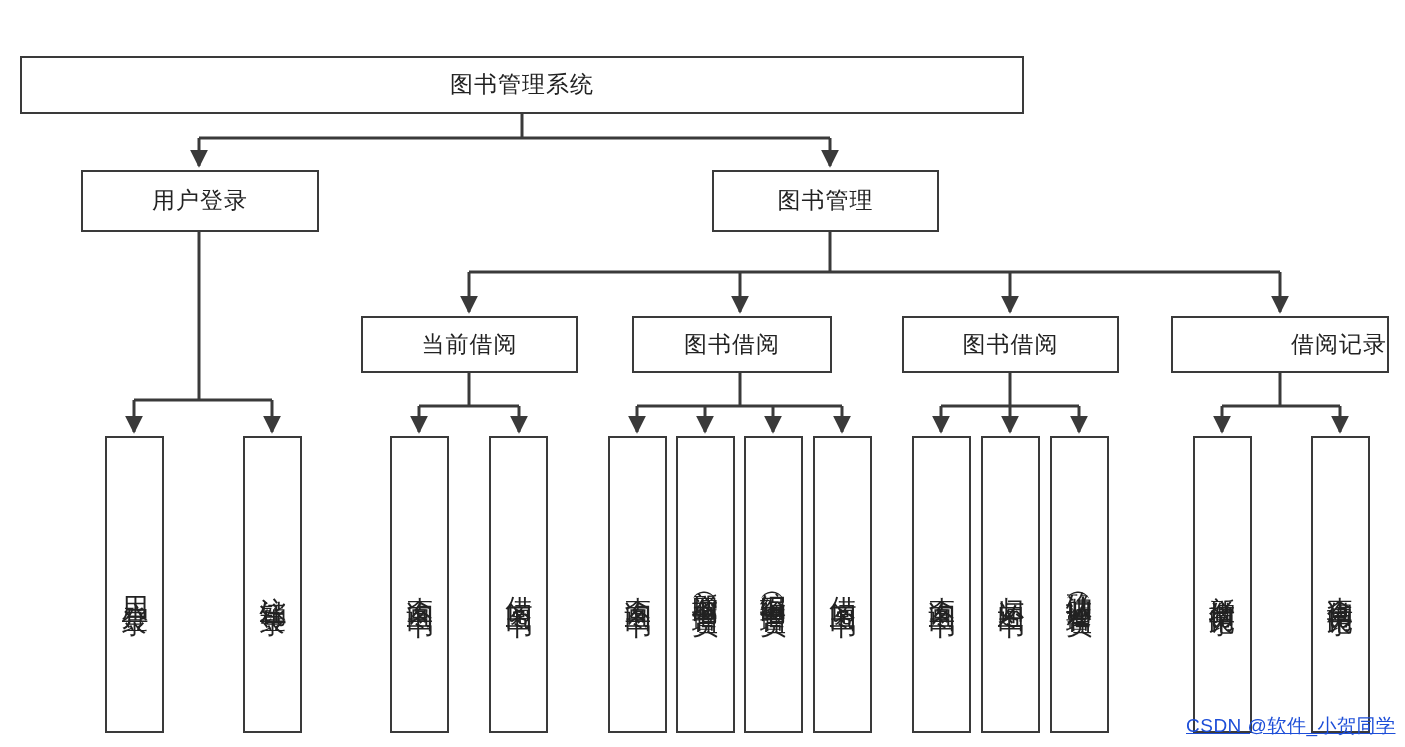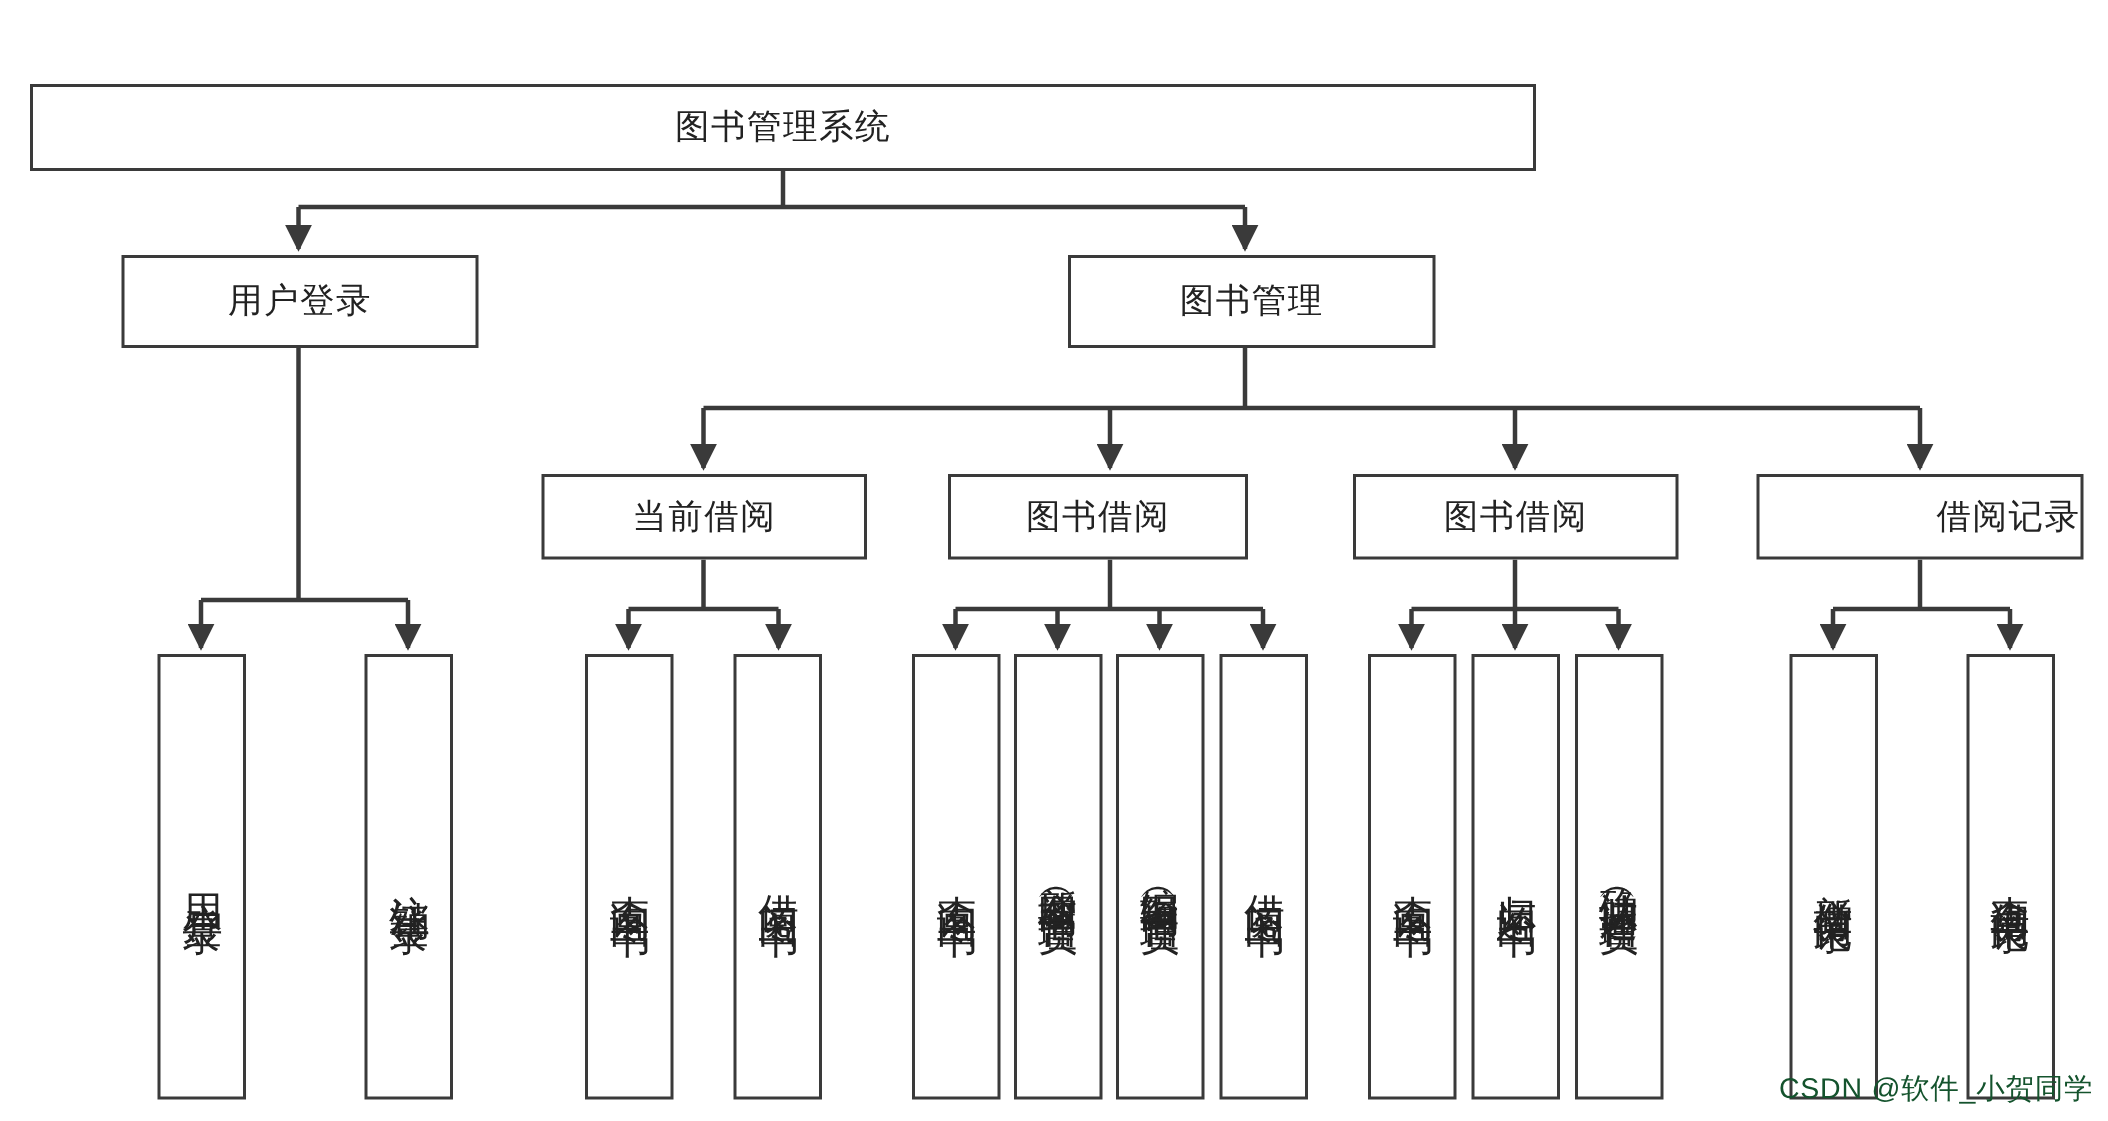--- a/index.html
+++ b/index.html
@@ -36,23 +36,24 @@
     font-size:27px;
     letter-spacing:5px;
     line-height:1;
     white-space:nowrap;
   }
   .node.v.tall .label{font-size:26px;letter-spacing:3px;}
   .watermark{
     position:absolute;
     left:1186px;top:713px;
     font-size:19px;
-    color:#14532d;
+    color:#1d4ed8;
     white-space:nowrap;
     letter-spacing:0.5px;
+    text-decoration:underline;
   }
 </style>
 </head>
 <body>
 
 <div id="diagram-root">
 
   <svg id="wires" viewBox="0 0 1405 747" xmlns="http://www.w3.org/2000/svg">
     <defs>
       <marker id="arrow" viewBox="0 0 10 10" refX="9" refY="5" markerWidth="6" markerHeight="6" orient="auto-start-reverse">
@@ -103,21 +104,21 @@
     </g>
   </svg>
 
   <div class="node h root" style="left:20px;top:12px;width:1004px;height:58px;margin-top:44px;">
     <span class="label">图书管理系统</span>
   </div>
 
   <div class="node h" style="left:81px;top:170px;width:238px;height:62px;">
     <span class="label">用户登录</span>
   </div>
-  <div class="node h" style="left:712px;top:170px;width:245px;height:62px;">
+  <div class="node h" style="left:712px;top:170px;width:227px;height:62px;">
     <span class="label">图书管理</span>
   </div>
 
   <div class="node h" style="left:361px;top:316px;width:217px;height:57px;">
     <span class="label">当前借阅</span>
   </div>
   <div class="node h" style="left:632px;top:316px;width:200px;height:57px;">
     <span class="label">图书借阅</span>
   </div>
   <div class="node h" style="left:902px;top:316px;width:217px;height:57px;">

